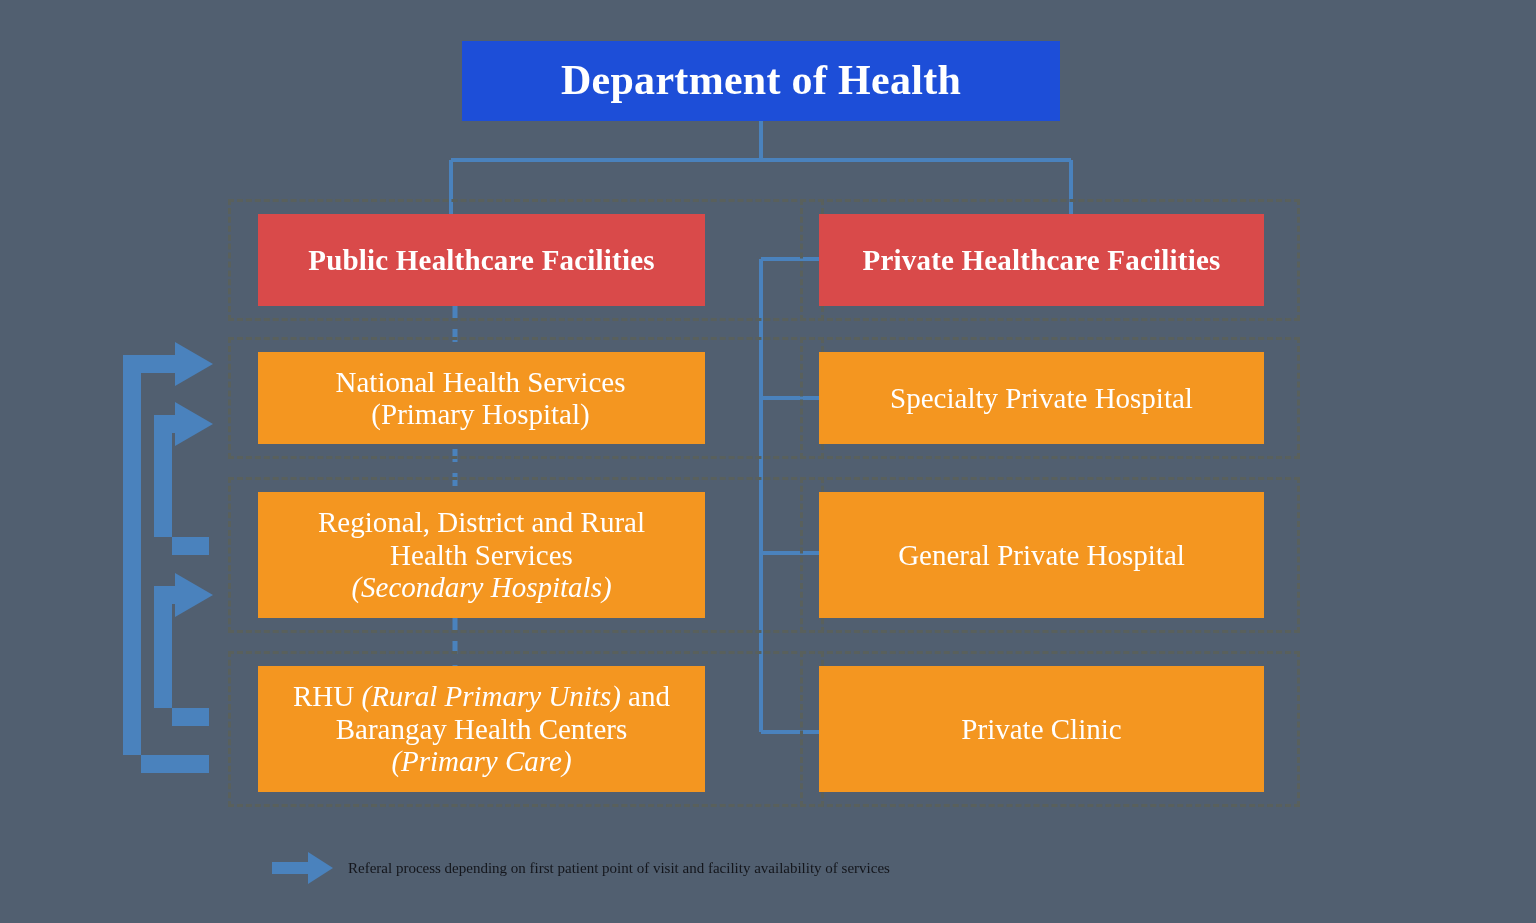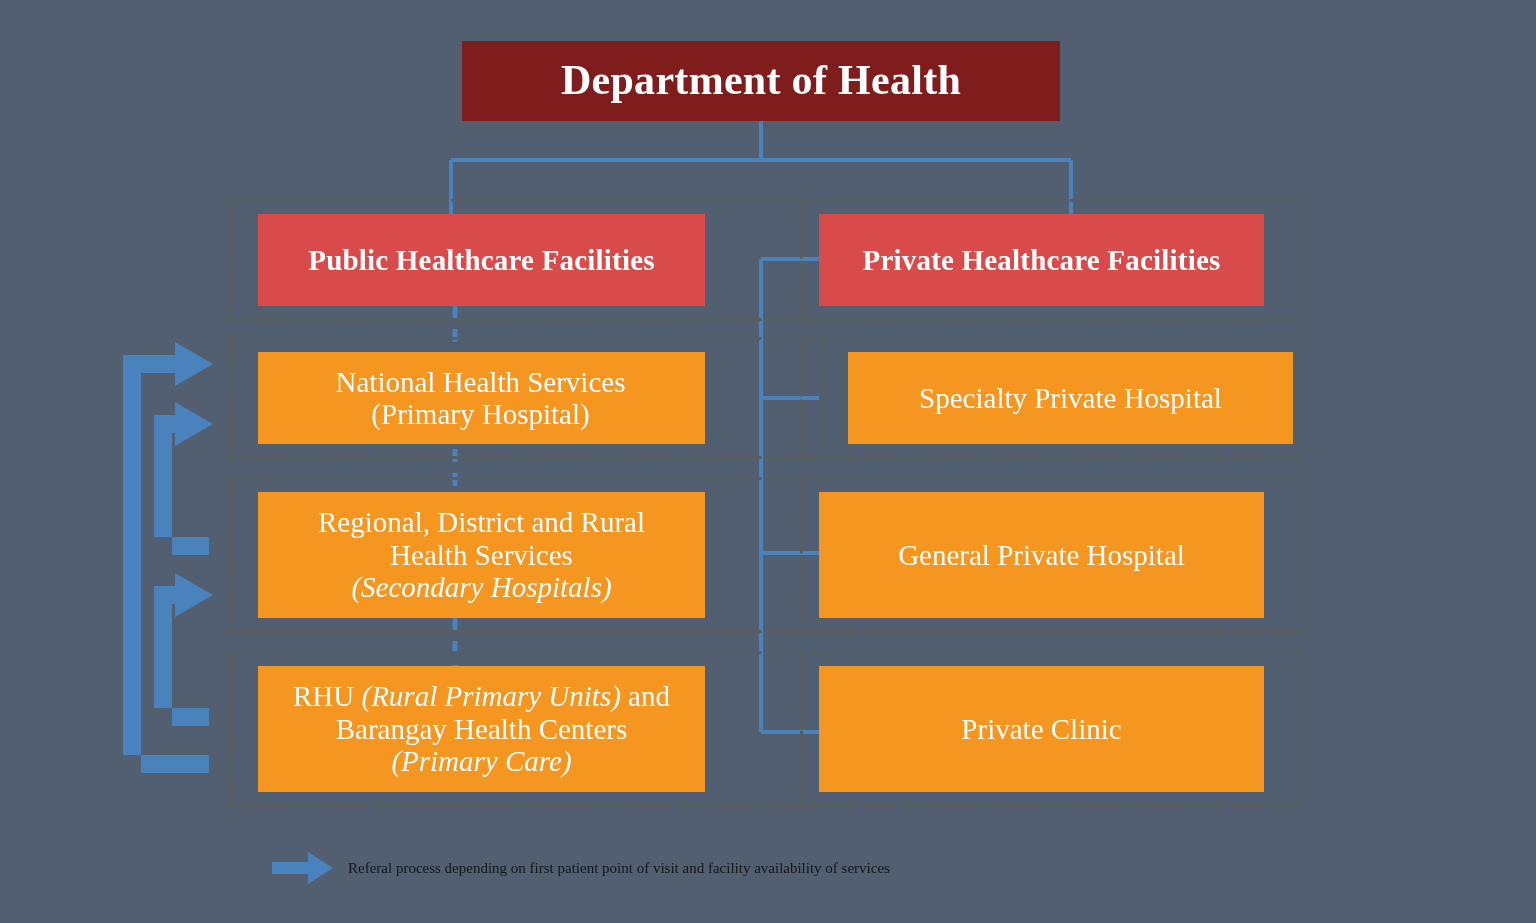--- a/index.html
+++ b/index.html
@@ -140,21 +140,21 @@
 
   <div class="dashed-group" style="left: 228px; top: 199px; width: 596px; height: 122px; border-color: rgb(89, 96, 92);"></div>
   <div class="dashed-group" style="left: 800px; top: 199px; width: 500px; height: 122px; border-color: rgb(89, 96, 92);"></div>
   <div class="dashed-group" style="left: 228px; top: 337px; width: 596px; height: 122px; border-color: rgb(89, 96, 92);"></div>
   <div class="dashed-group" style="left: 800px; top: 337px; width: 500px; height: 122px; border-color: rgb(89, 96, 92);"></div>
   <div class="dashed-group" style="left: 228px; top: 477px; width: 596px; height: 156px; border-color: rgb(89, 96, 92);"></div>
   <div class="dashed-group" style="left: 800px; top: 477px; width: 500px; height: 156px; border-color: rgb(89, 96, 92);"></div>
   <div class="dashed-group" style="left: 228px; top: 651px; width: 596px; height: 156px; border-color: rgb(89, 96, 92);"></div>
   <div class="dashed-group" style="left: 800px; top: 651px; width: 500px; height: 156px; border-color: rgb(89, 96, 92);"></div>
 
-  <div class="node node-title" style="left: 462px; top: 41px; width: 598px; height: 80px; background: #7f1d1d; color: rgb(255, 255, 255);">Department of Health</div>
+  <div class="node node-title" style="left: 462px; top: 41px; width: 598px; height: 80px; background: #1d4ed8; color: rgb(255, 255, 255);">Department of Health</div>
 
   <div class="node node-cat" style="left: 258px; top: 214px; width: 447px; height: 92px; background: rgb(217, 74, 74); color: rgb(255, 255, 255);">Public Healthcare Facilities</div>
 
   <div class="node node-cat" style="left: 819px; top: 214px; width: 445px; height: 92px; background: rgb(217, 74, 74); color: rgb(255, 255, 255);">Private Healthcare Facilities</div>
 
   <div class="node node-leaf" style="left: 258px; top: 352px; width: 447px; height: 92px; background: rgb(244, 150, 32); color: rgb(255, 255, 255); padding-left: 8px;">
       <div>
         <div><span class="reg">National Health Services</span></div>
         <div><span class="reg">(Primary Hospital)</span></div>
       </div>
@@ -169,21 +169,21 @@
     </div>
 
   <div class="node node-leaf" style="left: 258px; top: 666px; width: 447px; height: 126px; background: rgb(244, 150, 32); color: rgb(255, 255, 255);">
       <div>
         <div><span class="reg">RHU </span><span class="ital">(Rural Primary Units)</span><span class="reg"> and</span></div>
         <div><span class="reg">Barangay Health Centers</span></div>
         <div><span class="ital">(Primary Care)</span></div>
       </div>
     </div>
 
-  <div class="node node-leaf" style="left: 819px; top: 352px; width: 445px; height: 92px; background: rgb(244, 150, 32); color: rgb(255, 255, 255); margin-left: 29px;">
+  <div class="node node-leaf" style="left: 819px; top: 352px; width: 445px; height: 92px; background: rgb(244, 150, 32); color: rgb(255, 255, 255);">
       <div>
         <div><span class="reg">Specialty Private Hospital</span></div>
       </div>
     </div>
 
   <div class="node node-leaf" style="left: 819px; top: 492px; width: 445px; height: 126px; background: rgb(244, 150, 32); color: rgb(255, 255, 255); font-family: Liberation Serif, serif;">
       <div>
         <div><span class="reg">General Private Hospital</span></div>
       </div>
     </div>

